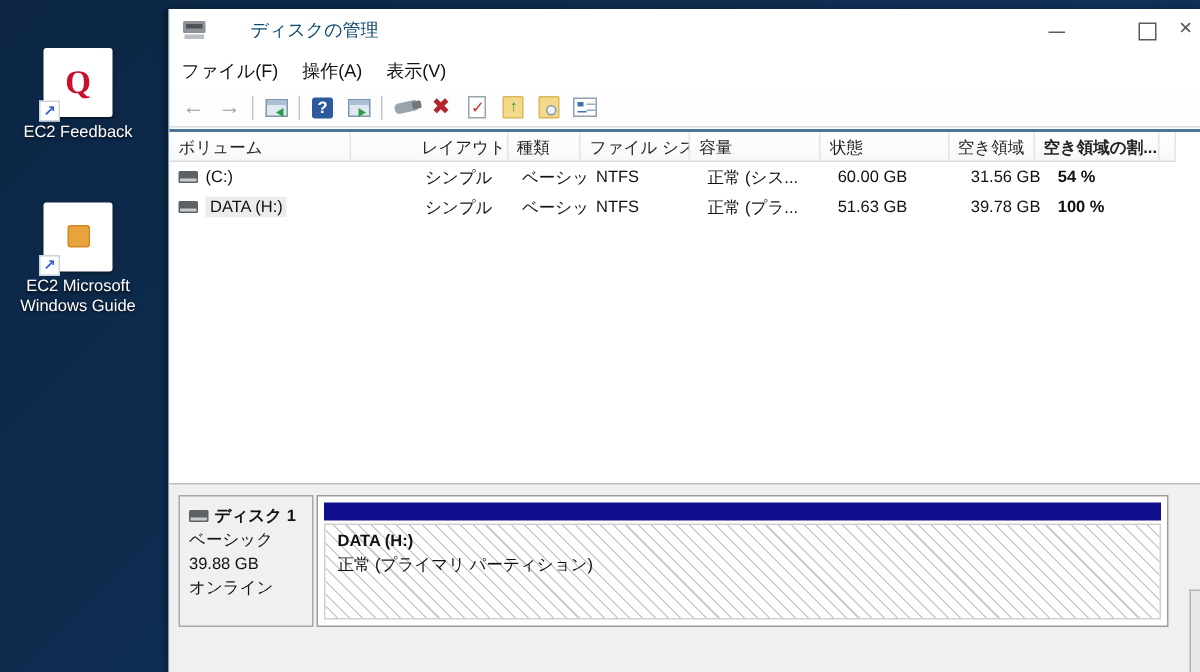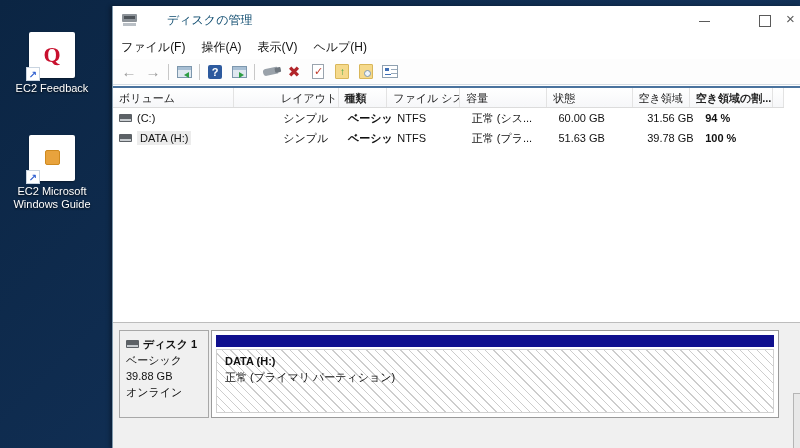--- a/index.html
+++ b/index.html
@@ -70,21 +70,21 @@
 
   
   .content { position:absolute; left:0; top:80px; right:0; bottom:0;
     border-top:2px solid #4a739e; background:#fff; }
   .listview { position:absolute; left:0; top:0; right:16px; height:234px; background:#fff; overflow:hidden; }
   .lv-head { display:flex; height:20px; background:linear-gradient(#ffffff,#f6f7f9);
     border-bottom:1px solid #dcdcdc; font-size:11px; color:#222; }
   .hcell { padding:3px 4px 0 6px; border-right:1px solid #e3e3e3; white-space:nowrap; overflow:hidden; }
   .lv-row { display:flex; height:20px; font-size:11px; color:#111; align-items:center; }
   .cell { padding:0 4px 0 6px; white-space:nowrap; overflow:hidden; }
-  .w-vol{width:128px;} .w-lay{width:67px;margin-left:41px;} .w-typ{width:51px;font-weight:bold;} .w-fs{width:77px;}
+  .w-vol{width:128px;} .w-lay{width:67px;margin-left:41px;} .w-typ{width:51px;} .w-fs{width:77px;}
   .w-st{width:90px;} .w-cap{width:92px;} .w-free{width:60px;} .w-pct{width:88px;font-weight:bold;}
   .w-fill{flex:1;}
   .vol-cell { display:flex; align-items:center; gap:5px; }
   .drive-ic { width:13px; height:8px; background:#5c6166; border-radius:1px; position:relative; flex:0 0 auto; }
   .drive-ic::after { content:""; position:absolute; left:1px; top:5px; right:1px; height:2px; background:#c9cdd1; }
   .sel-bg { background:#ececec; padding:1px 3px; }
 
   .splitter { position:absolute; left:0; top:234px; right:0; height:4px;
     background:#f0f0f0; border-top:1px solid #bdbdbd; }
 
@@ -138,21 +138,20 @@
       <div class="cap cap-min"></div>
       <div class="cap cap-max"></div>
       <div class="cap cap-close"></div>
     </div>
   </div>
 
   <div class="menubar">
     <div class="menu-item">ファイル(F)</div>
     <div class="menu-item">操作(A)</div>
     <div class="menu-item">表示(V)</div>
-    <div class="menu-item">ヘルプ(H)</div>
   </div>
 
   <div class="toolbar">
     <div class="tbtn">
         <span class="arr">←</span>
       </div>
     <div class="tbtn">
         <span class="arr">→</span>
       </div>
     <div class="tsep"></div>
@@ -214,21 +213,21 @@
         <div class="cell w-vol vol-cell">
           <span class="drive-ic"></span>
           <span>(C:)</span>
         </div>
         <div class="cell w-lay">シンプル</div>
         <div class="cell w-typ">ベーシック</div>
         <div class="cell w-fs">NTFS</div>
         <div class="cell w-st">正常 (シス...</div>
         <div class="cell w-cap">60.00 GB</div>
         <div class="cell w-free">31.56 GB</div>
-        <div class="cell w-pct">94 %</div>
+        <div class="cell w-pct">54 %</div>
       </div>
 
       <div class="lv-row">
         <div class="cell w-vol vol-cell">
           <span class="drive-ic"></span>
           <span class="sel-bg">DATA (H:)</span>
         </div>
         <div class="cell w-lay">シンプル</div>
         <div class="cell w-typ">ベーシック</div>
         <div class="cell w-fs">NTFS</div>

